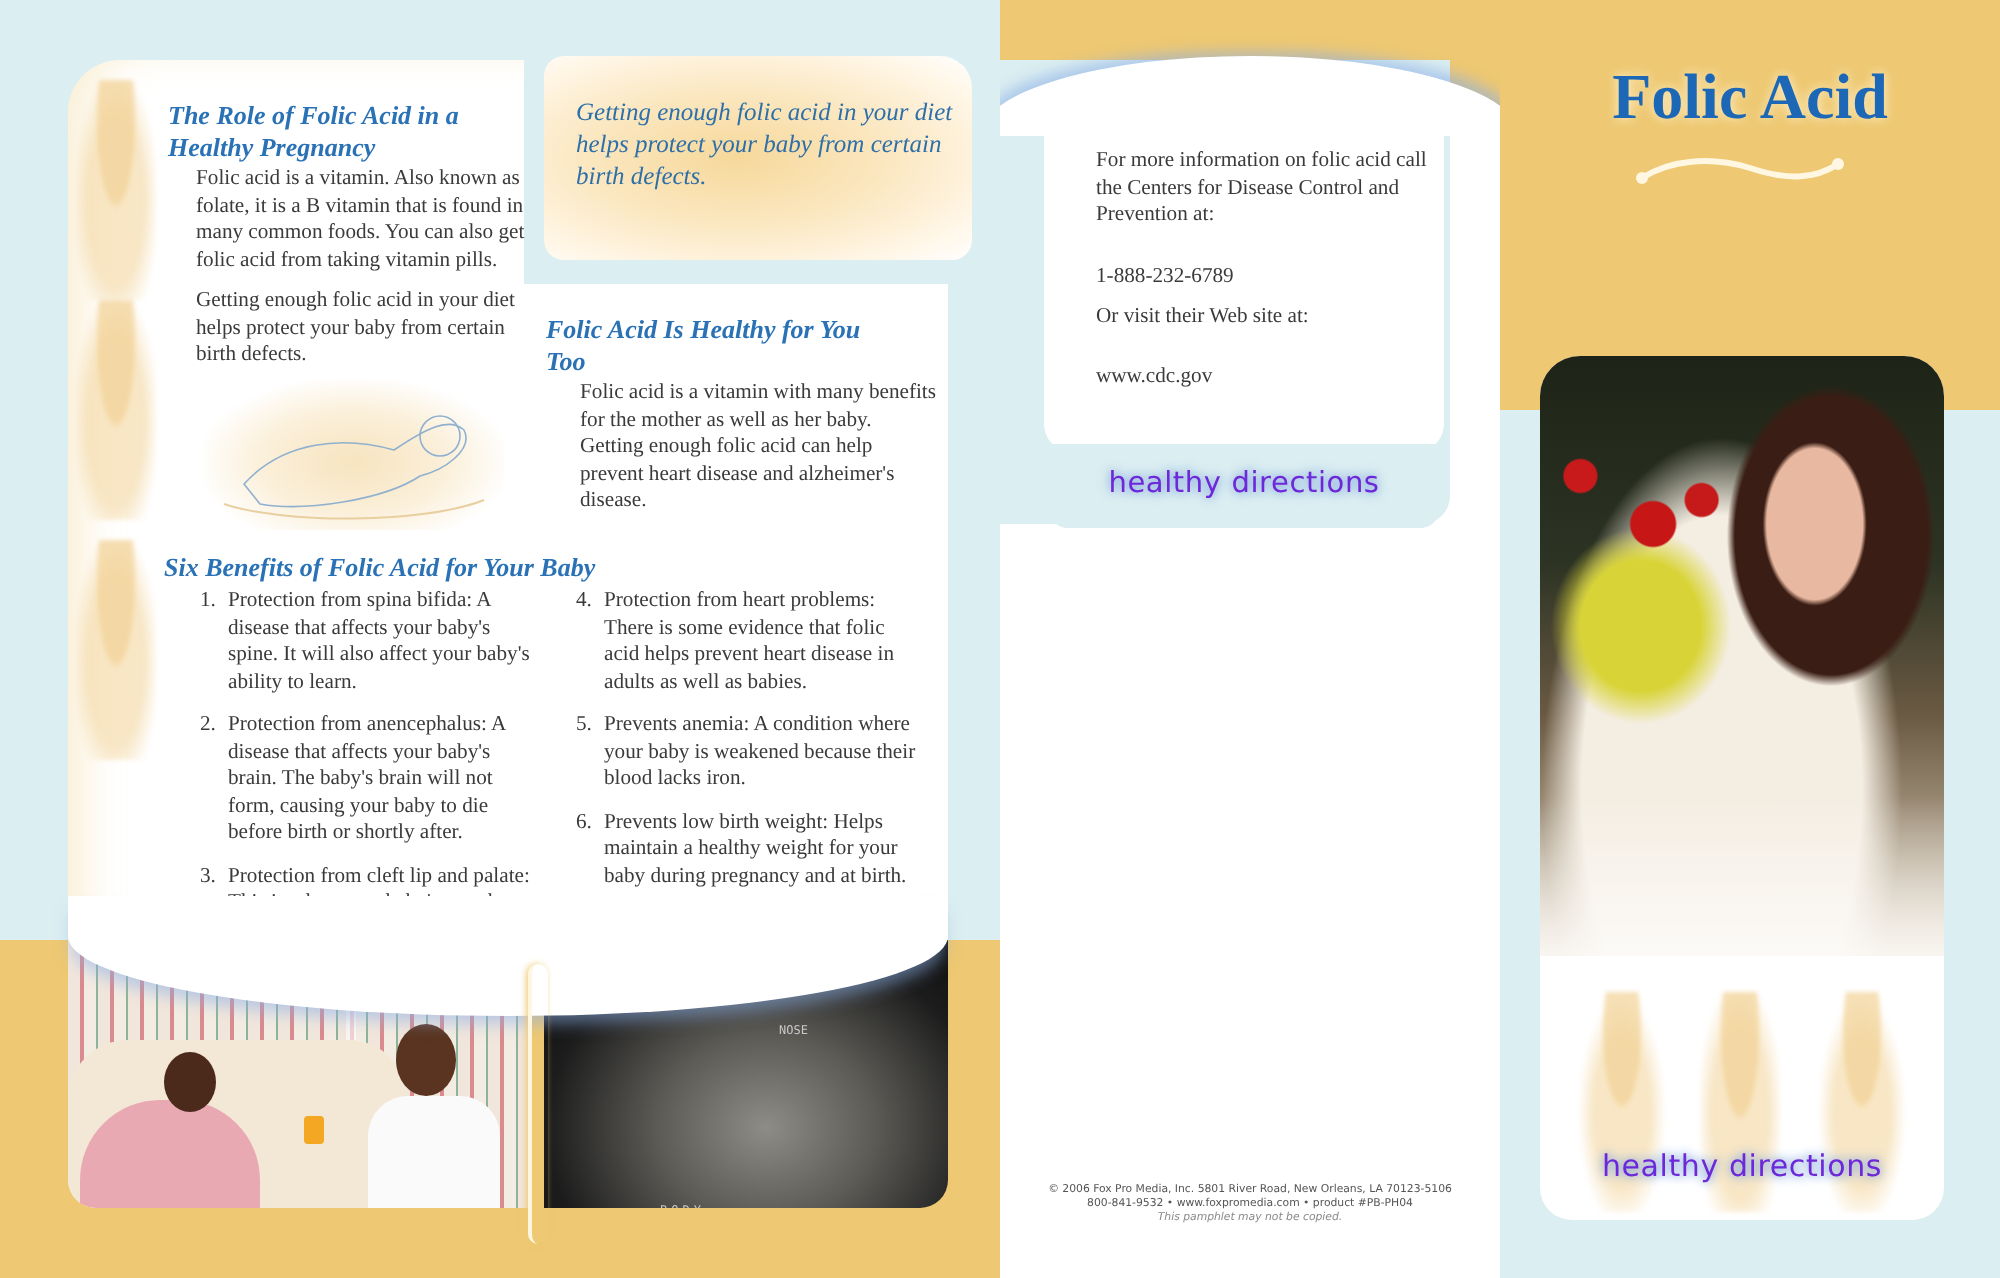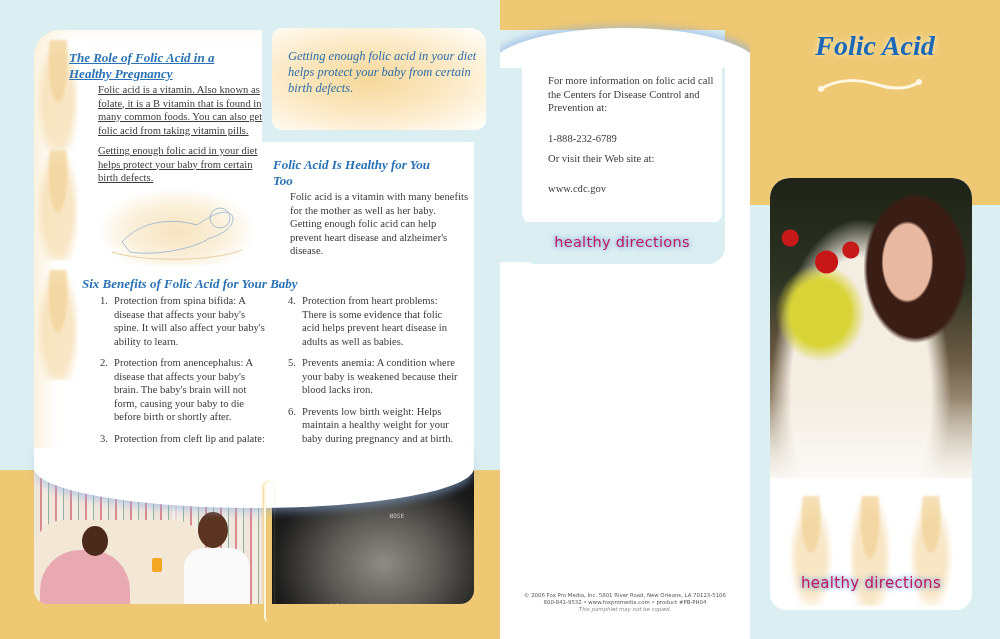--- a/index.html
+++ b/index.html
@@ -107,33 +107,33 @@
   .mid-arc {
     position: absolute; left: -10px; top: 28px; width: 270px; height: 40px;
     border-radius: 50% 50% 0 0 / 100% 100% 0 0; background: #ffffff;
     box-shadow: 0 -5px 7px -3px rgba(140,175,230,0.6);
   }
   .mid-tab {
     position: absolute; left: 24px; top: 222px; width: 196px; height: 42px; background: #dbeef1;
     border-radius: 0 0 10px 10px;
   }
   .brand-text {
-    font-family: "DejaVu Sans", sans-serif; color: #be185d; letter-spacing: 0.3px;
+    font-family: "DejaVu Sans", sans-serif; color: #6d28d9; letter-spacing: 0.3px;
     text-shadow: 0 0 4px #7fa4d9, 0 0 7px #9db8e3;
   }
   .mid-brand { position: absolute; left: 0; top: 12px; width: 196px; text-align: center; font-size: 14.5px; }
   .copyright {
     position: absolute; left: 0; top: 592px; width: 250px; text-align: center;
     font-family: "DejaVu Sans", sans-serif; font-size: 5.4px; line-height: 7px; color: #555;
   }
   .copyright .note { font-style: italic; color: #888; }
 
   
   .right-yellow { position: absolute; left: 0; top: 0; width: 250px; height: 205px; background: #eec872; }
-  .right-title { position: absolute; left: 0; top: 30px; width: 250px; text-align: center; color: #1c68b7; font-size: 28px; text-shadow: 0 0 6px #fff3cf; font-style: italic; }
+  .right-title { position: absolute; left: 0; top: 30px; width: 250px; text-align: center; color: #1c68b7; font-size: 32px; text-shadow: 0 0 6px #fff3cf; }
   .right-swash {
     position: absolute; left: 65px; top: 76px; width: 110px; height: 18px;
   }
   .right-sub { position: absolute; left: 0; top: 112px; width: 250px; text-align: center; color: #1c68b7; font-style: italic; font-size: 17px; line-height: 21px; text-shadow: 0 0 5px #fff3cf; }
   .right-photo-wrap {
     position: absolute; left: 20px; top: 178px; width: 202px; height: 432px; border-radius: 20px 20px 16px 16px;
     overflow: hidden; background: #ffffff;
   }
   .right-photo {
     position: absolute; left: 0; top: 0; width: 202px; height: 300px;
@@ -162,22 +162,22 @@
 
   <div class="figure-ghost" style="left:38px;top:40px;"></div>
   <div class="figure-ghost" style="left:38px;top:150px;"></div>
   <div class="figure-ghost" style="left:38px;top:270px;"></div>
 
   <div class="left-notch"></div>
   <div class="quote-box">
     <div class="quote-text">Getting enough folic acid in your diet helps protect your baby from certain birth defects.</div>
   </div>
 
-  <h2 class="section-title" style="left:69px;top:50px;width:180px;text-decoration:underline;">The Role of Folic Acid in a Healthy Pregnancy</h2>
-  <div class="body-text" style="left:98px;top:83px;width:170px;text-decoration:underline;">
+  <h2 class="section-title" style="left:84px;top:50px;width:180px;">The Role of Folic Acid in a Healthy Pregnancy</h2>
+  <div class="body-text" style="left:98px;top:83px;width:170px;">
     <p>Folic acid is a vitamin. Also known as folate, it is a B vitamin that is found in many common foods. You can also get folic acid from taking vitamin pills.</p>
     <p>Getting enough folic acid in your diet helps protect your baby from certain birth defects.</p>
   </div>
 
   <div class="baby-sketch">
     <svg width="150" height="75" viewBox="0 0 150 75">
       <path d="M20 52 C40 30, 70 28, 95 35 C110 25, 122 18, 130 25 C135 35, 120 45, 108 48 C90 60, 50 66, 28 62 Z" fill="none" stroke="#8fb0cf" stroke-width="0.8"></path>
       <path d="M10 62 C40 72, 110 72, 140 60" fill="none" stroke="#e9cfa0" stroke-width="1"></path>
       <circle cx="118" cy="28" r="10" fill="none" stroke="#8fb0cf" stroke-width="0.8"></circle>
     </svg>

